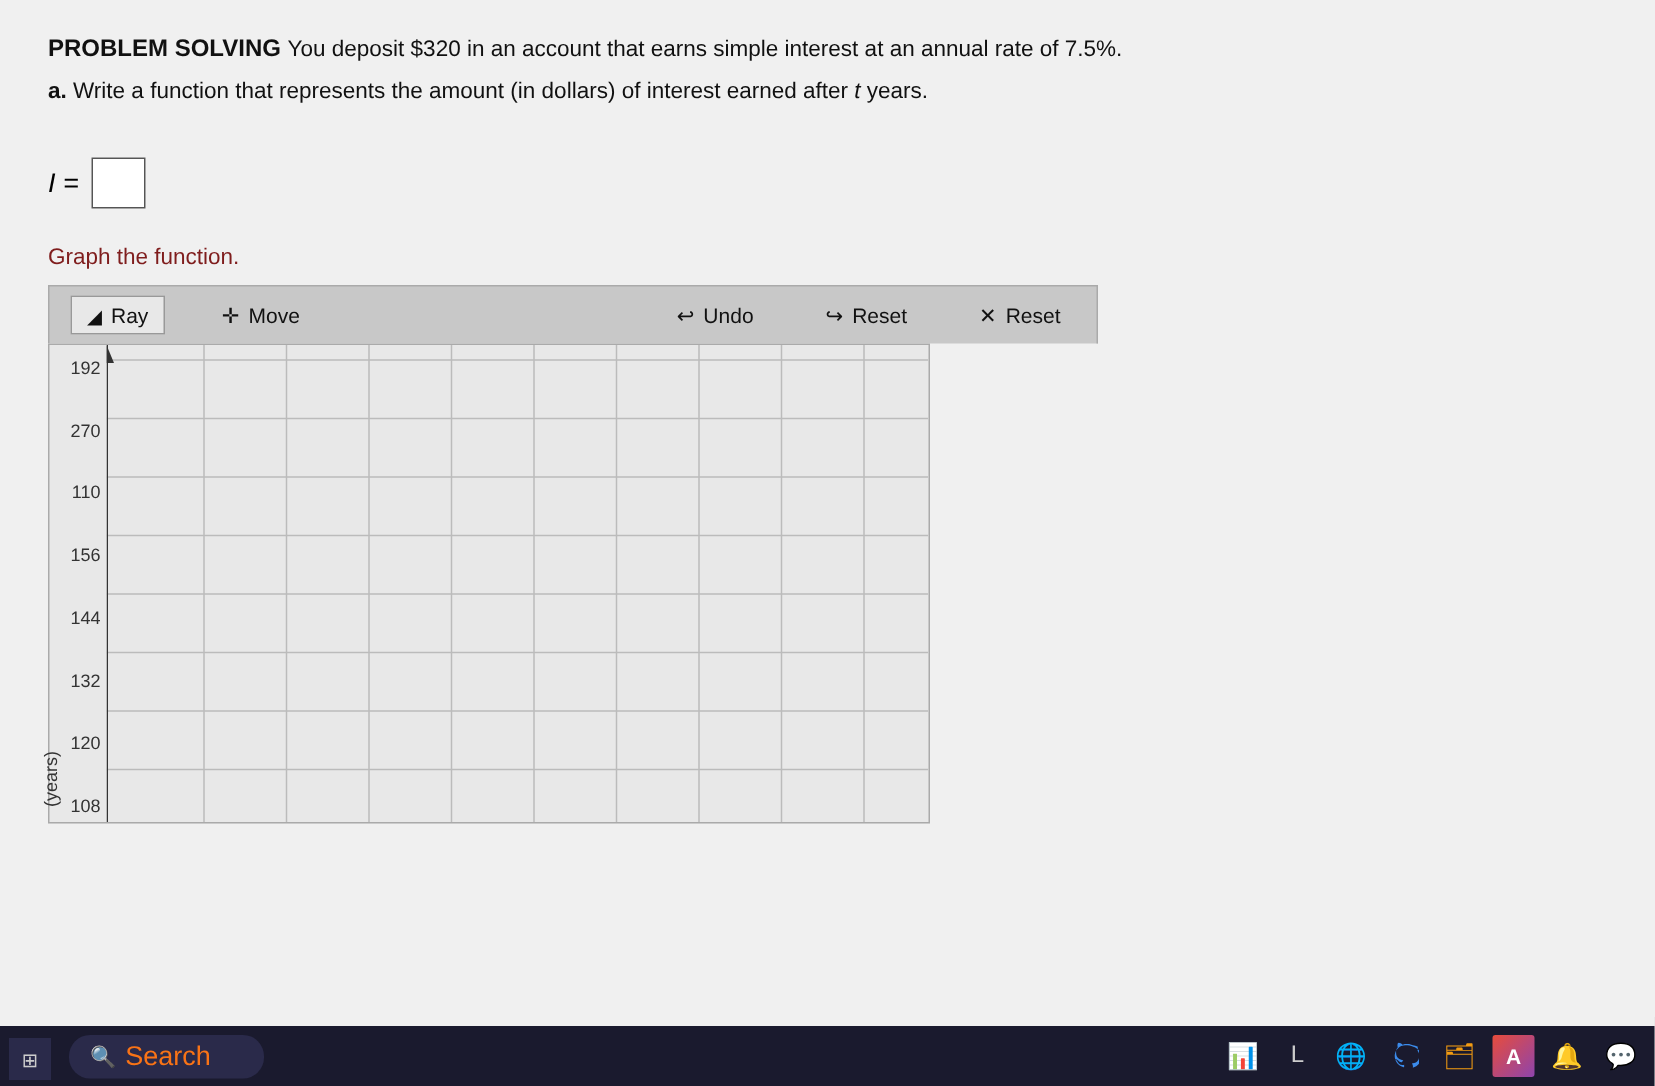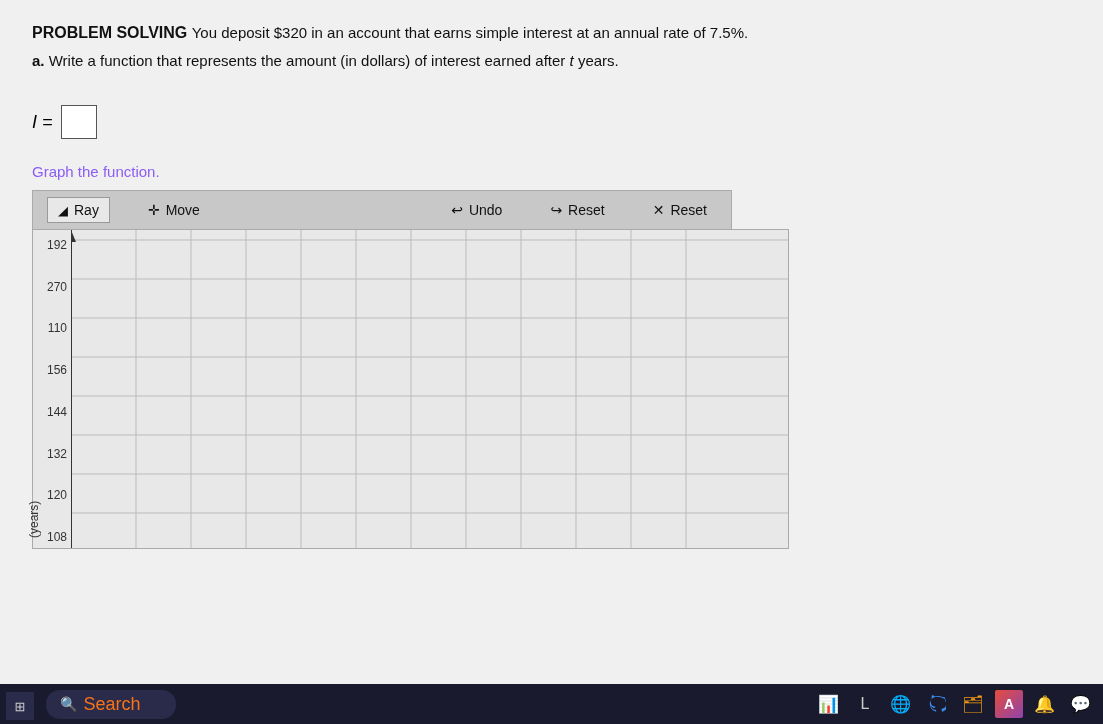--- a/index.html
+++ b/index.html
@@ -40,21 +40,21 @@
       display: inline-block;
       width: 36px;
       height: 34px;
       border: 1.5px solid #555;
       background: #fff;
       margin-left: 8px;
     }
     .graph-label {
       font-size: 15px;
       margin-bottom: 10px;
-      color: #8b5cf6;
+      color: #7f1d1d;
     }
     .toolbar {
       display: flex;
       align-items: center;
       background: #c8c8c8;
       border: 1px solid #aaa;
       border-bottom: none;
       padding: 6px 14px;
       gap: 28px;
       width: 700px;
@@ -69,21 +69,21 @@
       padding: 4px 10px;
     }
     .toolbar-btn.active {
       background: #e8e8e8;
       border: 1px solid #999;
     }
     .toolbar-divider {
       flex: 1;
     }
     .graph-area {
-      width: 757px;
+      width: 588px;
       height: 320px;
       background: #e8e8e8;
       border: 1px solid #aaa;
       position: relative;
       display: flex;
     }
     .y-axis-labels {
       display: flex;
       flex-direction: column;
       justify-content: space-between;

